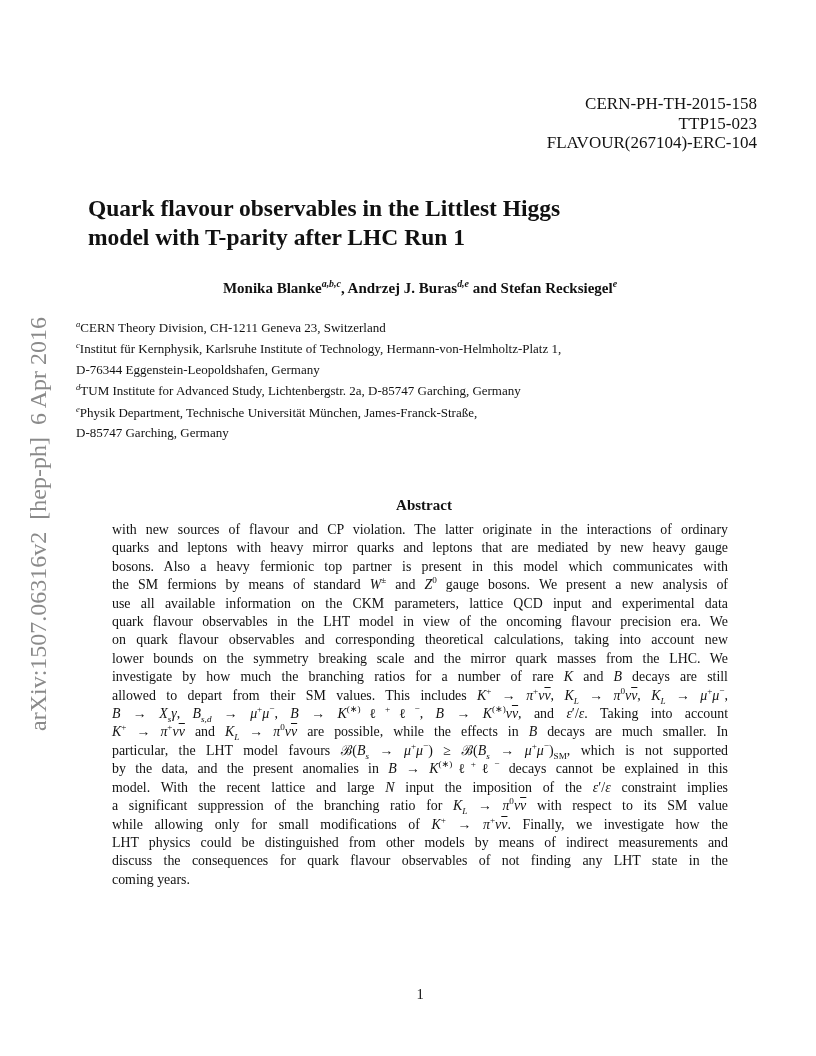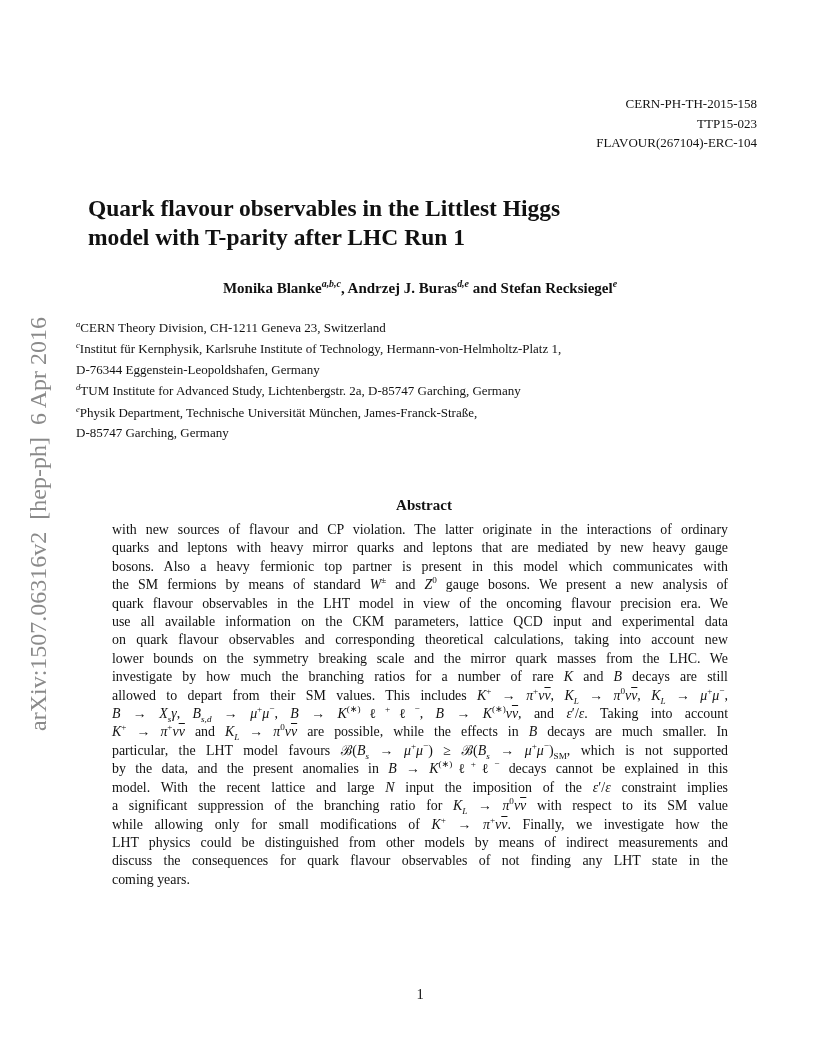--- a/index.html
+++ b/index.html
@@ -25,21 +25,21 @@
     transform:rotate(-90deg);
     font-size:24px;
     color:var(--stamp,#8a8a8a);
     white-space:pre;
   }
 
   .report-ids{
     position:absolute;
     top:94px;left:112px;width:645px;
     text-align:right;
-    font-size:13px;line-height:19.5px;
+    font-size:17px;line-height:19.5px;
   }
 
   .title{
     position:absolute;
     top:194px;left:88px;width:664px;
     text-align:left;
     font-weight:bold;
     font-size:23.5px;line-height:29px;
   }
 
@@ -120,22 +120,22 @@
     </div>
 
   <div class="abs-head">Abstract</div>
 
   <div class="abs-body">
 
       <div class="abs-line">with new sources of flavour and CP violation. The latter originate in the interactions of ordinary</div>
       <div class="abs-line">quarks and leptons with heavy mirror quarks and leptons that are mediated by new heavy gauge</div>
       <div class="abs-line">bosons. Also a heavy fermionic top partner is present in this model which communicates with</div>
       <div class="abs-line">the SM fermions by means of standard <i>W</i><sup>±</sup> and <i>Z</i><sup>0</sup> gauge bosons. We present a new analysis of</div>
+      <div class="abs-line">use all available information on the CKM parameters, lattice QCD input and experimental data</div>
       <div class="abs-line">quark flavour observables in the LHT model in view of the oncoming flavour precision era. We</div>
-      <div class="abs-line">use all available information on the CKM parameters, lattice QCD input and experimental data</div>
       <div class="abs-line">on quark flavour observables and corresponding theoretical calculations, taking into account new</div>
       <div class="abs-line">lower bounds on the symmetry breaking scale and the mirror quark masses from the LHC. We</div>
       <div class="abs-line">investigate by how much the branching ratios for a number of rare <i>K</i> and <i>B</i> decays are still</div>
       <div class="abs-line">allowed to depart from their SM values. This includes <i>K</i><sup>+</sup> → <i>π</i><sup>+</sup><i>ν</i><i class="ov">ν</i>, <i>K<sub>L</sub></i> → <i>π</i><sup>0</sup><i>ν</i><i class="ov">ν</i>, <i>K<sub>L</sub></i> → <i>μ</i><sup>+</sup><i>μ</i><sup>−</sup>,</div>
       <div class="abs-line"><i>B</i> → <i>X<sub>s</sub>γ</i>, <i>B<sub>s,d</sub></i> → <i>μ</i><sup>+</sup><i>μ</i><sup>−</sup>, <i>B</i> → <i>K</i><sup>(∗)</sup>ℓ<sup>+</sup>ℓ<sup>−</sup>, <i>B</i> → <i>K</i><sup>(∗)</sup><i>ν</i><i class="ov">ν</i>, and <i>ε</i>′/<i>ε</i>. Taking into account</div>
       <div class="abs-line"><i>K</i><sup>+</sup> → <i>π</i><sup>+</sup><i>ν</i><i class="ov">ν</i> and <i>K<sub>L</sub></i> → <i>π</i><sup>0</sup><i>ν</i><i class="ov">ν</i> are possible, while the effects in <i>B</i> decays are much smaller. In</div>
       <div class="abs-line">particular, the LHT model favours ℬ(<i>B<sub>s</sub></i> → <i>μ</i><sup>+</sup><i>μ</i><sup>−</sup>) ≥ ℬ(<i>B<sub>s</sub></i> → <i>μ</i><sup>+</sup><i>μ</i><sup>−</sup>)<sub>SM</sub>, which is not supported</div>
       <div class="abs-line">by the data, and the present anomalies in <i>B</i> → <i>K</i><sup>(∗)</sup>ℓ<sup>+</sup>ℓ<sup>−</sup> decays cannot be explained in this</div>
       <div class="abs-line">model. With the recent lattice and large <i>N</i> input the imposition of the <i>ε</i>′/<i>ε</i> constraint implies</div>
       <div class="abs-line">a significant suppression of the branching ratio for <i>K<sub>L</sub></i> → <i>π</i><sup>0</sup><i>ν</i><i class="ov">ν</i> with respect to its SM value</div>

